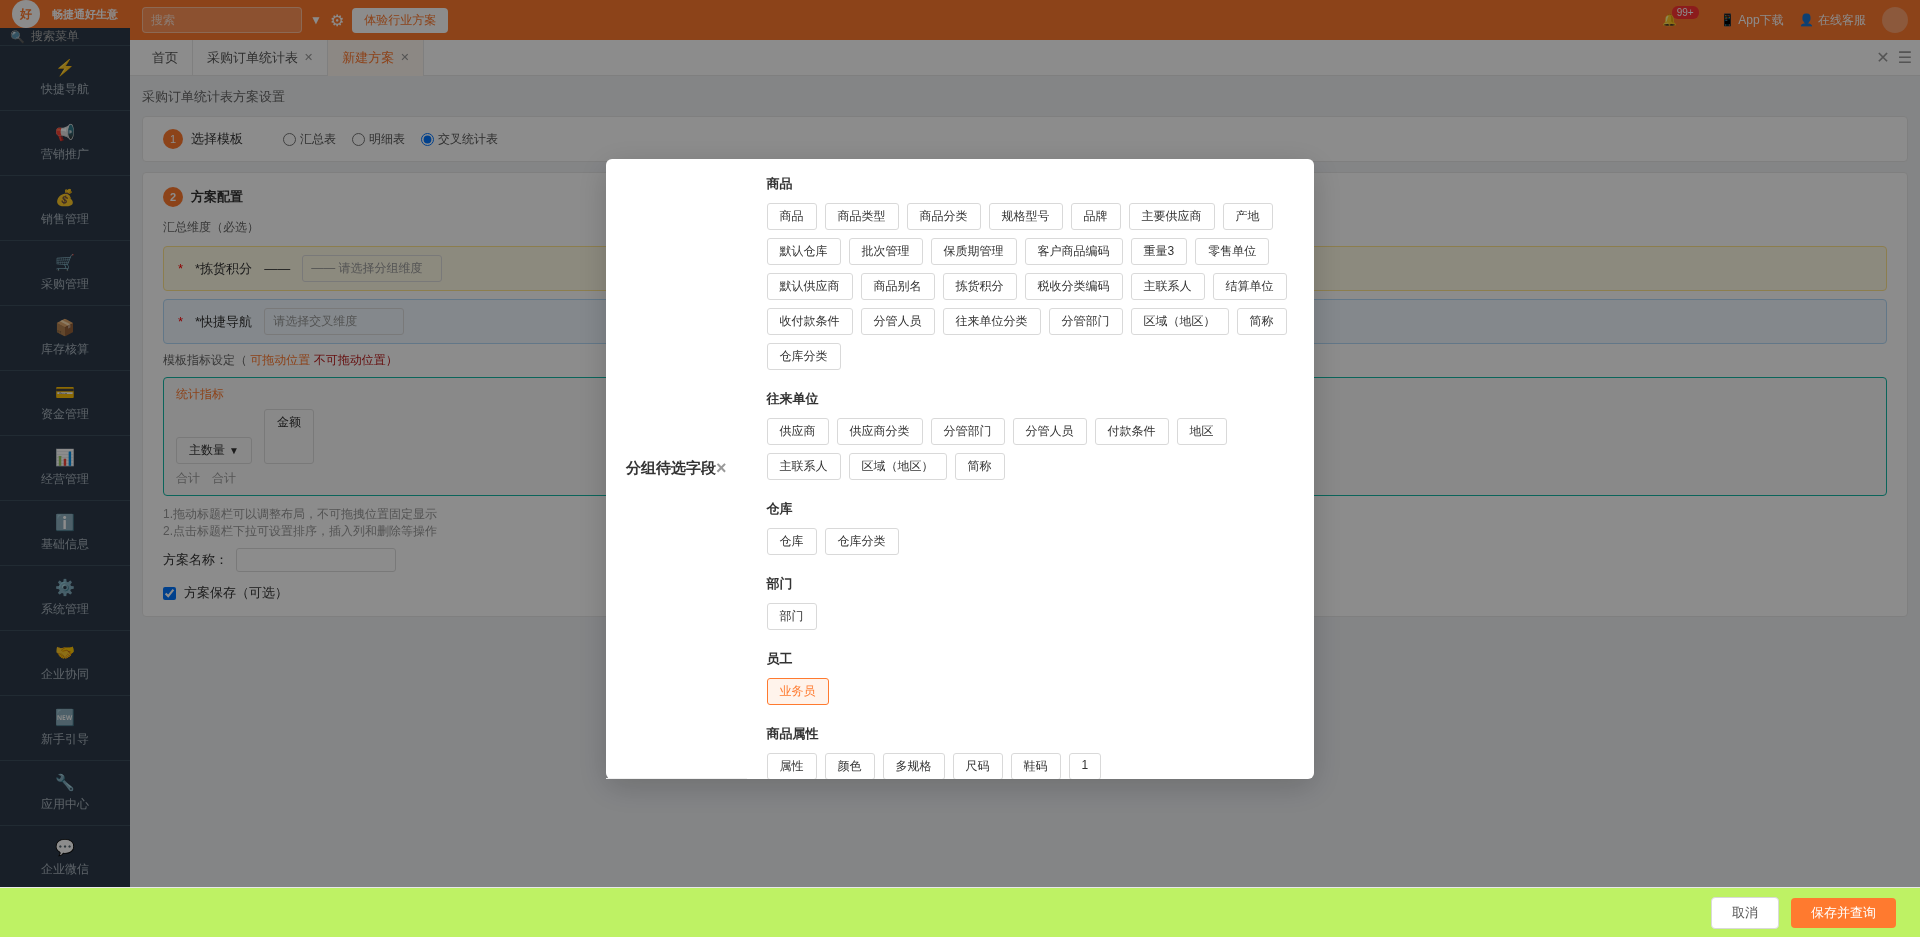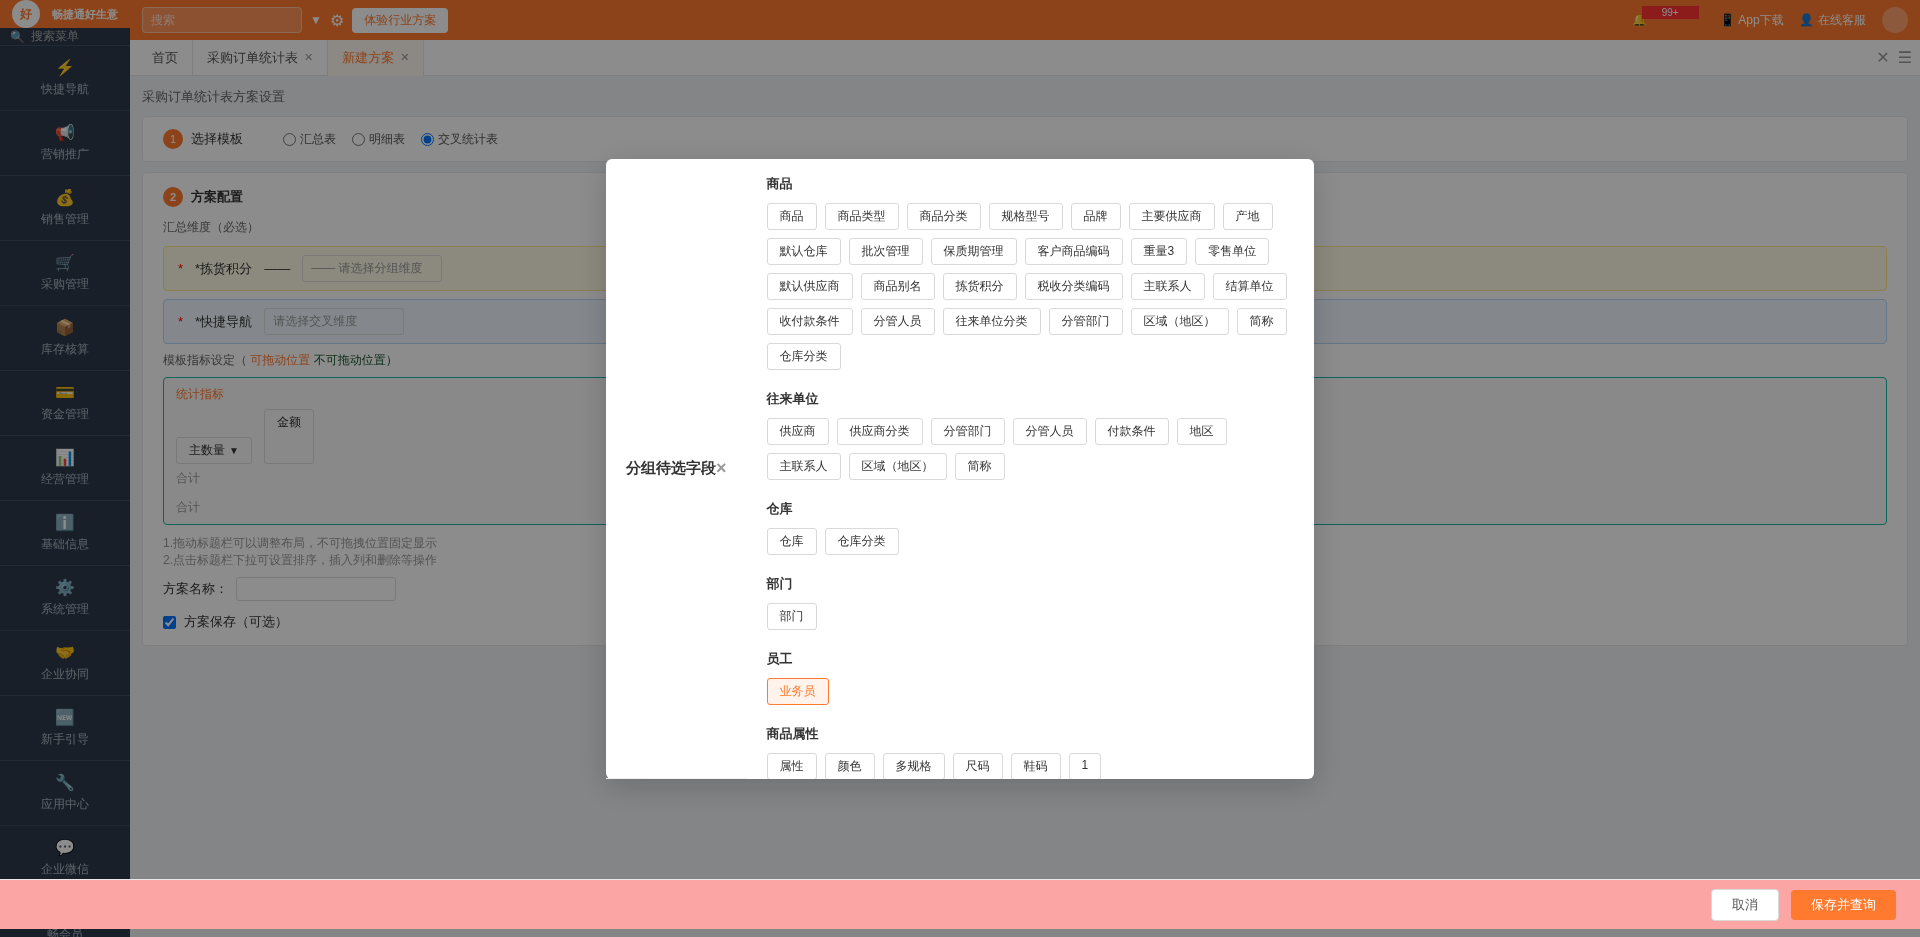--- a/index.html
+++ b/index.html
@@ -49,22 +49,22 @@
     .header-right {
       display: flex;
       align-items: center;
       gap: 16px;
       color: white;
       font-size: 12px;
     }
     .notification-badge {
       background: #ff3333;
       color: white;
-      border-radius: 0;
-      padding: 1px 20px;
+      border-radius: 6px;
+      padding: 1px 5px;
       font-size: 10px;
       position: relative;
       top: -8px;
       left: -6px;
     }
 
     
     .tab-bar {
       height: 36px;
       background: white;
@@ -263,23 +263,23 @@
       font-size: 12px;
       cursor: pointer;
       color: #333;
       background: white;
     }
     .field-tag.selected { background: #fff3eb; border-color: #ff7a2f; color: #ff7a2f; }
 
     
     .bottom-bar {
       position: fixed;
-      bottom: 8px; left: 0; right: 0;
+      bottom: 0; left: 0; right: 0;
       height: 50px;
-      background: #fca5a5;
+      background: #bef264;
       border-top: 1px solid #e8e8e8;
       display: flex;
       align-items: center;
       justify-content: flex-end;
       padding: 0 24px;
       gap: 12px;
       z-index: 300;
     }
     .btn-cancel {
       border: 1px solid #d9d9d9;
@@ -458,35 +458,35 @@
     </div>
     <div class="config-dim-row" style="background:#f0f8ff;border-color:#b3d9f7;">
       <span style="color:red;">*</span>
       <span>*快捷导航</span>
       <span class="config-select">请选择交叉维度</span>
     </div>
     <div style="margin-top:8px;font-size:12px;color:#666;">
       <span>模板指标设定（</span>
       <span style="color:#ff7a2f;">可拖动位置</span>
       <span> </span>
-      <span style="color:#14532d;">不可拖动位置）</span>
+      <span style="color:#b91c1c;">不可拖动位置）</span>
     </div>
     <div style="margin-top:8px;">
       <div style="background:#fafafa;border:1px solid #14b8a6;border-radius:4px;padding:8px 12px;">
         <div style="font-size:12px;color:#ff7a2f;margin-bottom:6px;">统计指标</div>
         <div style="display:flex;gap:12px;">
           <div style="border:1px solid #ddd;padding:4px 12px;font-size:12px;border-radius:3px;display:flex;align-items:center;gap:4px;margin-top:28px;">
             <span>主数量</span>
             <span style="font-size:10px;">▼</span>
           </div>
           <div style="border:1px solid #ddd;padding:4px 12px;font-size:12px;border-radius:3px;">
             <span>金额</span>
           </div>
         </div>
-        <div style="margin-top:6px;display:flex;gap:12px;flex-direction:column;">
+        <div style="margin-top:6px;display:flex;gap:12px;">
           <span style="font-size:12px;color:#999;">合计</span>
           <span style="font-size:12px;color:#999;">合计</span>
         </div>
       </div>
     </div>
     <div style="margin-top:10px;font-size:12px;color:#999;">
       <div>1.拖动标题栏可以调整布局，不可拖拽位置固定显示</div>
       <div>2.点击标题栏下拉可设置排序，插入列和删除等操作</div>
     </div>
     <div style="margin-top:8px;display:flex;align-items:center;gap:8px;">

